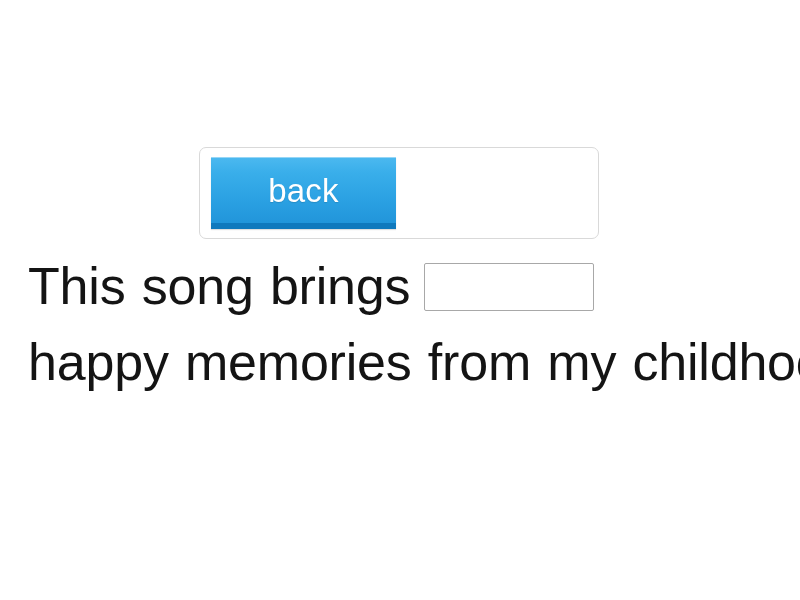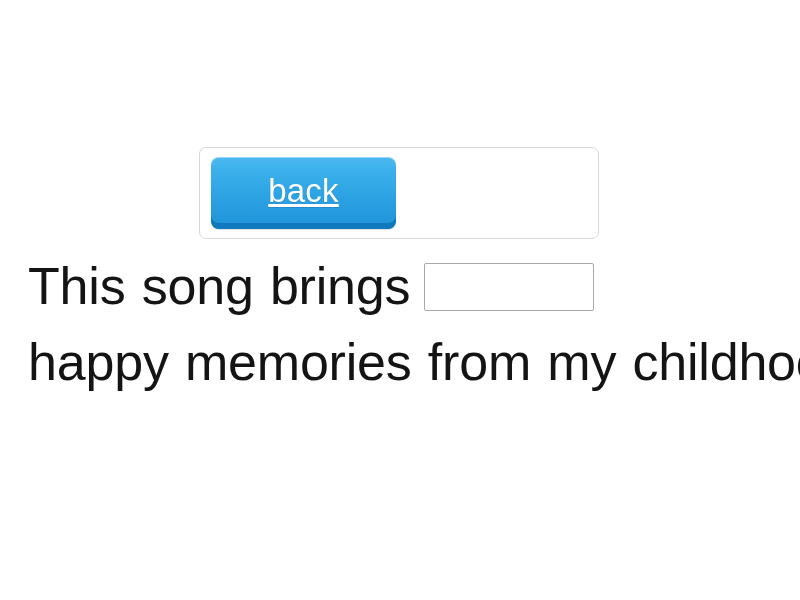--- a/index.html
+++ b/index.html
@@ -32,34 +32,33 @@
     padding: 0 11px;
     gap: 5px;
   }
 
   .choice-btn {
     position: relative;
     width: 185px;
     height: 72px;
     box-sizing: border-box;
     border: 0;
-    border-radius: 8px;
+    border-radius: 0;
     cursor: pointer;
     color: #ffffff;
     font-family: "Liberation Sans", "DejaVu Sans", sans-serif;
     font-size: 33px;
     font-weight: 400;
     line-height: 1;
     letter-spacing: 0.2px;
     display: flex;
     align-items: center;
     justify-content: center;
     padding: 0 0 5px 0;
     text-shadow: 0 1px 1px rgba(0,0,0,0.12);
-    text-decoration: underline;
     -webkit-font-smoothing: antialiased;
   }
 
   .choice-btn.blue {
     background: linear-gradient(to bottom, #4cb9f0 0%, #39aeea 22%, #2aa0e2 62%, #1f92d8 100%);
     box-shadow: inset 0 1px 0 rgba(255,255,255,0.42),
                 inset 0 -6px 0 0 #1079bd,
                 0 1px 1px rgba(0,0,0,0.12);
   }
 

